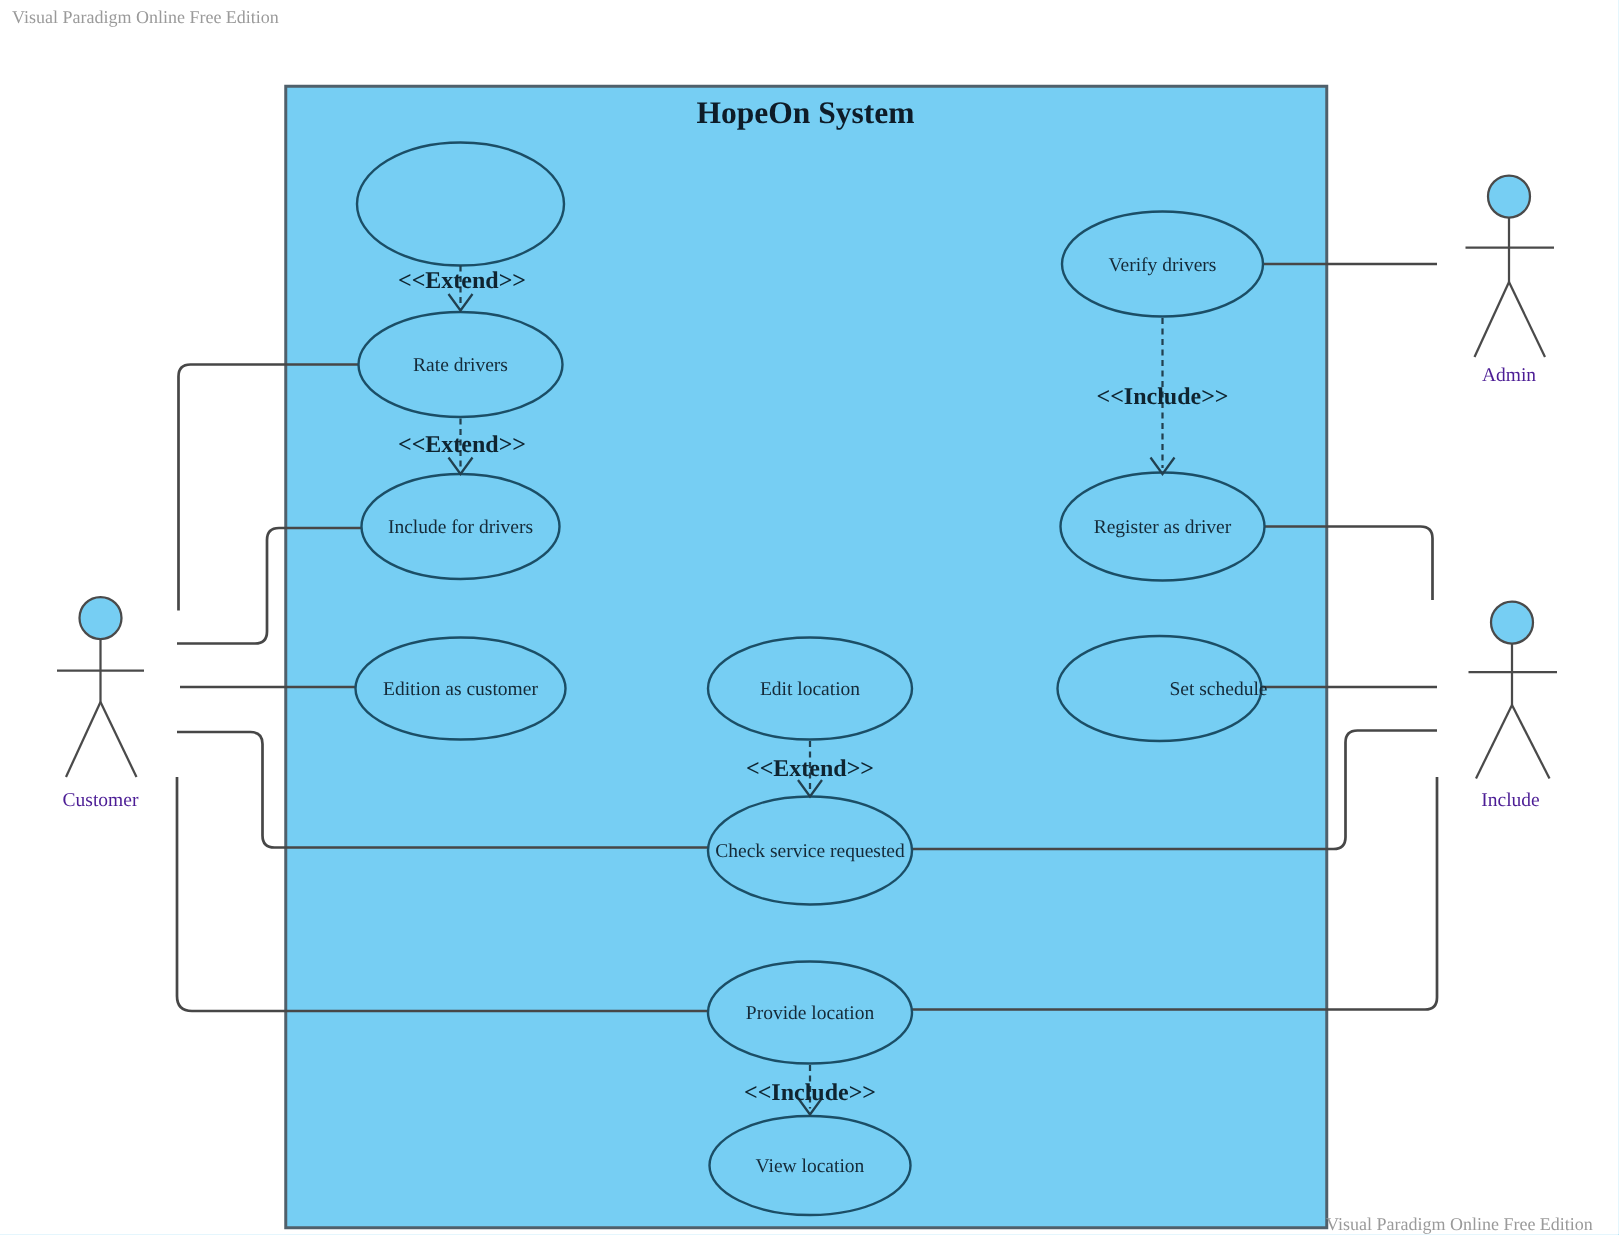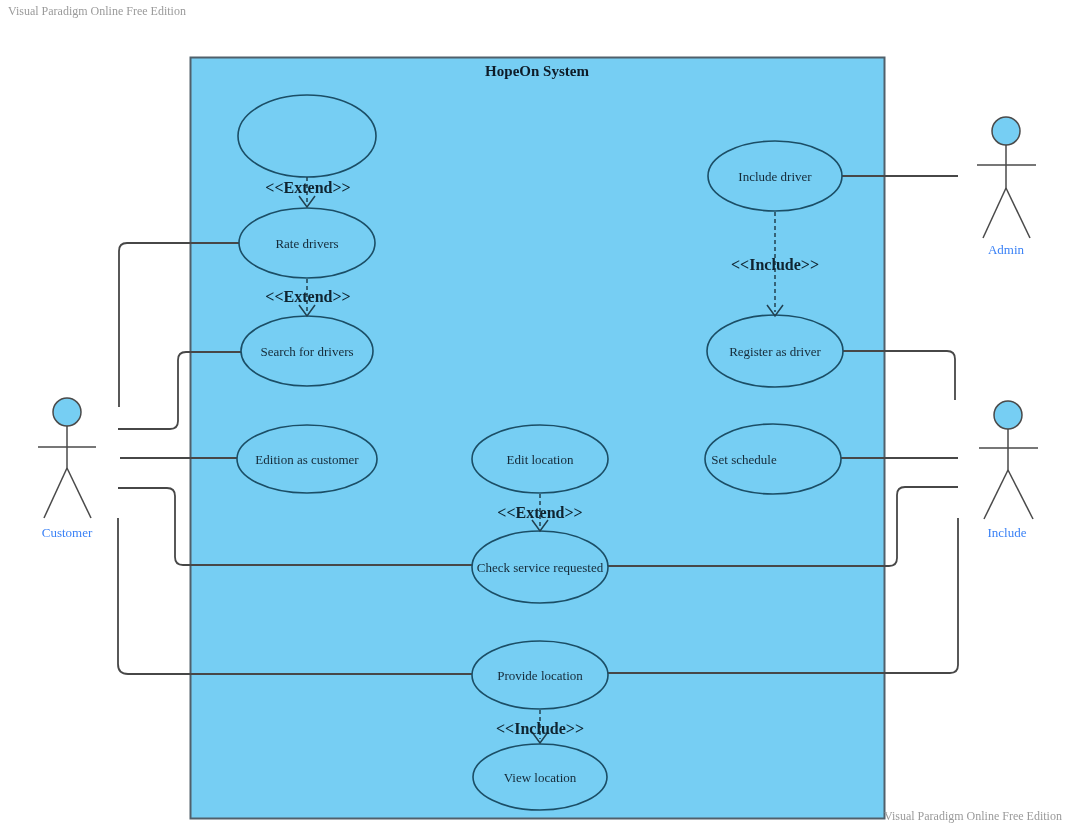--- a/index.html
+++ b/index.html
@@ -13,21 +13,21 @@
   .stage svg{position:absolute;left:0;top:0;}
   .wm{
     position:absolute;
     font-size:12px;
     color:#9a9a9a;
     white-space:nowrap;
   }
   .sys-title{
     position:absolute;
     transform:translateX(-50%);
-    font-size:15px;
+    font-size:21px;
     font-weight:bold;
     color:#0e1c28;
     white-space:nowrap;
   }
   .uc-label{
     position:absolute;
     transform:translate(-50%,-50%);
     width:142px;
     text-align:center;
     font-size:13px;
@@ -39,21 +39,21 @@
     transform:translate(-50%,-50%);
     font-size:16px;
     font-weight:bold;
     color:#0f2430;
     white-space:nowrap;
   }
   .actor-label{
     position:absolute;
     transform:translate(-50%,-50%);
     font-size:13px;
-    color:#3b82f6;
+    color:#4c1d95;
     white-space:nowrap;
     text-align:center;
   }
 </style>
 </head>
 <body>
 
 <div class="stage">
 
   <svg width="1079" height="823" viewBox="0 0 1079 823">
@@ -134,29 +134,29 @@
       </g>
     </g>
   </svg>
 
   <div class="wm" style="left:8px;top:4px;">Visual Paradigm Online Free Edition</div>
   <div class="wm" style="left:884px;top:809px;">Visual Paradigm Online Free Edition</div>
 
   <div class="sys-title" style="left:537px;top:63px;">HopeOn System</div>
 
   <div class="uc-label" style="left:307px;top:243px;">Rate drivers</div>
-  <div class="uc-label" style="left:307px;top:351px;">Search for drivers</div>
+  <div class="uc-label" style="left:307px;top:351px;">Include for drivers</div>
   <div class="uc-label" style="left:307px;top:459px;">Edition as customer</div>
   <div class="uc-label" style="left:540px;top:459px;">Edit location</div>
   <div class="uc-label" style="left:540px;top:567px;">Check service requested</div>
   <div class="uc-label" style="left:540px;top:675px;">Provide location</div>
   <div class="uc-label" style="left:540px;top:777px;">View location</div>
-  <div class="uc-label" style="left:775px;top:176px;">Include driver</div>
+  <div class="uc-label" style="left:775px;top:176px;">Verify drivers</div>
   <div class="uc-label" style="left:775px;top:351px;">Register as driver</div>
-  <div class="uc-label" style="left:744px;top:459px;">Set schedule</div>
+  <div class="uc-label" style="left:774px;top:459px;text-align:right;">Set schedule</div>
 
   <div class="rel-label" style="left:308px;top:188px;">&lt;&lt;Extend&gt;&gt;</div>
   <div class="rel-label" style="left:308px;top:297px;">&lt;&lt;Extend&gt;&gt;</div>
   <div class="rel-label" style="left:540px;top:513px;">&lt;&lt;Extend&gt;&gt;</div>
   <div class="rel-label" style="left:540px;top:729px;">&lt;&lt;Include&gt;&gt;</div>
   <div class="rel-label" style="left:775px;top:265px;">&lt;&lt;Include&gt;&gt;</div>
 
   <div class="actor-label" style="left:67px;top:533px;">Customer</div>
   <div class="actor-label" style="left:1006px;top:250px;">Admin</div>
   <div class="actor-label" style="left:1007px;top:533px;">Include</div>

